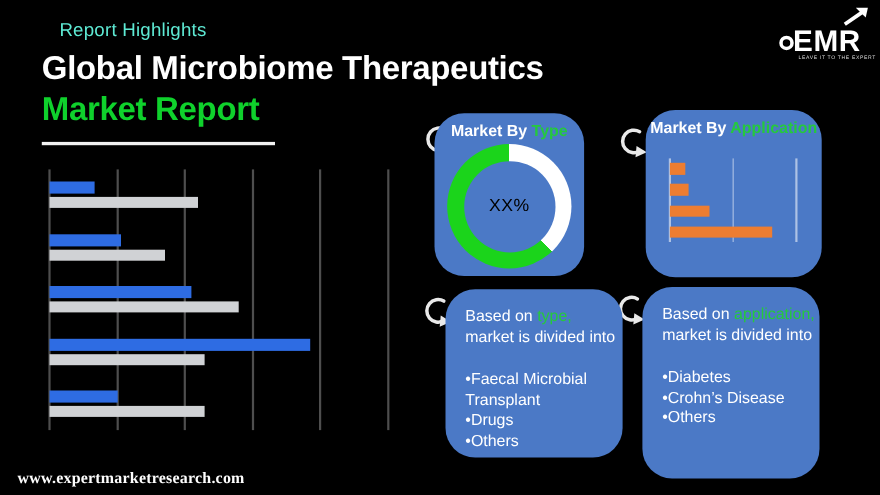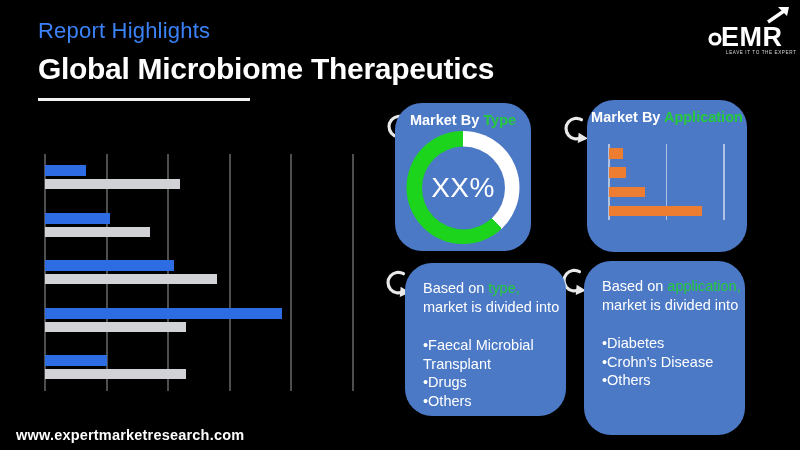--- a/index.html
+++ b/index.html
@@ -7,21 +7,21 @@
   body {
     position: relative;
     background: #000;
     font-family: "Liberation Sans", sans-serif;
     overflow: hidden;
     color: #fff;
   }
 
   
   .header { position: absolute; left: 38px; top: 18px; }
-  .eyebrow { font-size: 22px; color: #3b82f6; font-weight: 400; letter-spacing: .2px; }
+  .eyebrow { font-size: 17px; color: #5eead4; font-weight: 400; letter-spacing: .2px; margin-left: 16px; }
   .title-line1 { margin-top: 8px; font-size: 30px; font-weight: 700; color: #ffffff; letter-spacing: -.3px; }
   .title-line2 { margin-top: 3px; font-size: 30px; font-weight: 700; color: var(--accent, #0fd12c); letter-spacing: -.3px; }
   .title-underline { margin-top: 12px; width: 212px; height: 3px; background: #f2f2f2; }
 
   
   .logo { position: absolute; right: 4px; top: 6px; width: 92px; height: 54px; text-align: center; }
 
   
   .left-chart { position: absolute; left: 44px; top: 150px; width: 312px; height: 244px; }
   .vline { position: absolute; top: 4px; width: 2px; height: 237px; background: var(--grid-dark, #4e4e4e); }
@@ -47,21 +47,21 @@
   .donut {
     position: absolute; left: 50%; top: 28px; transform: translateX(-50%);
     width: 113px; height: 113px; border-radius: 50%;
   }
   .donut-hole {
     position: absolute; left: 50%; top: 50%; transform: translate(-50%,-50%);
     width: 83px; height: 83px; border-radius: 50%;
     background: var(--panel-blue, #4b79c6);
     display: flex; align-items: center; justify-content: center;
   }
-  .donut-label { font-size: 28px; color: #ffffff; font-weight: 400; letter-spacing: .5px; }
+  .donut-label { font-size: 16px; color: #000000; font-weight: 400; letter-spacing: .5px; }
 
   
   .app-chart { position: absolute; left: 21px; top: 44px; width: 118px; height: 78px; }
   .app-vline { position: absolute; top: 0; width: 1.5px; height: 76px; background: rgba(255,255,255,.55); }
   .app-bar { position: absolute; height: 10.5px; background: var(--bar-orange, #ed7d31); }
 
   
   .panel-body { padding: 16px 2px 0 18px; font-size: 14.5px; line-height: 1.3; color: #fff; }
   .intro-line { white-space: nowrap; }
   .intro .accent { color: var(--accent2, #25c93d); }
@@ -73,28 +73,30 @@
   #arrow-1 { left: 383px; top: 111px; }
   #arrow-2 { left: 560px; top: 113px; }
   #arrow-3 { left: 382px; top: 267px; }
   #arrow-4 { left: 558px; top: 265px; }
 
   
   .footer-url {
     position: absolute; left: 16px; top: 427px;
     font-size: 14.5px; font-weight: 700; color: #fdfdfd; letter-spacing: .2px;
     text-decoration: none;
+    font-family: Liberation Serif, serif;
   }
 </style>
 </head>
 <body>
 
 <div class="header">
   <div class="eyebrow">Report Highlights</div>
   <div class="title-line1">Global Microbiome Therapeutics</div>
+  <div class="title-line2">Market Report</div>
   <div class="title-underline"></div>
 </div>
 
 <div class="logo">
   <svg width="92" height="54" viewBox="0 0 92 54">
     <circle cx="11" cy="33" r="5" fill="none" stroke="#ffffff" stroke-width="3.2"></circle>
     <text x="17" y="40" font-family="Liberation Sans, sans-serif" font-size="27" font-weight="700" fill="#ffffff" letter-spacing="0.5">EMR</text>
     <path d="M 64 16 L 80 5" stroke="#ffffff" stroke-width="3.4" fill="none"></path>
     <polygon points="74,1 85,1 83,10" fill="#ffffff"></polygon>
     <text x="22" y="48" font-family="Liberation Sans, sans-serif" font-size="4.6" fill="#d8d8d8" letter-spacing="0.6">LEAVE IT TO THE EXPERTS</text>

